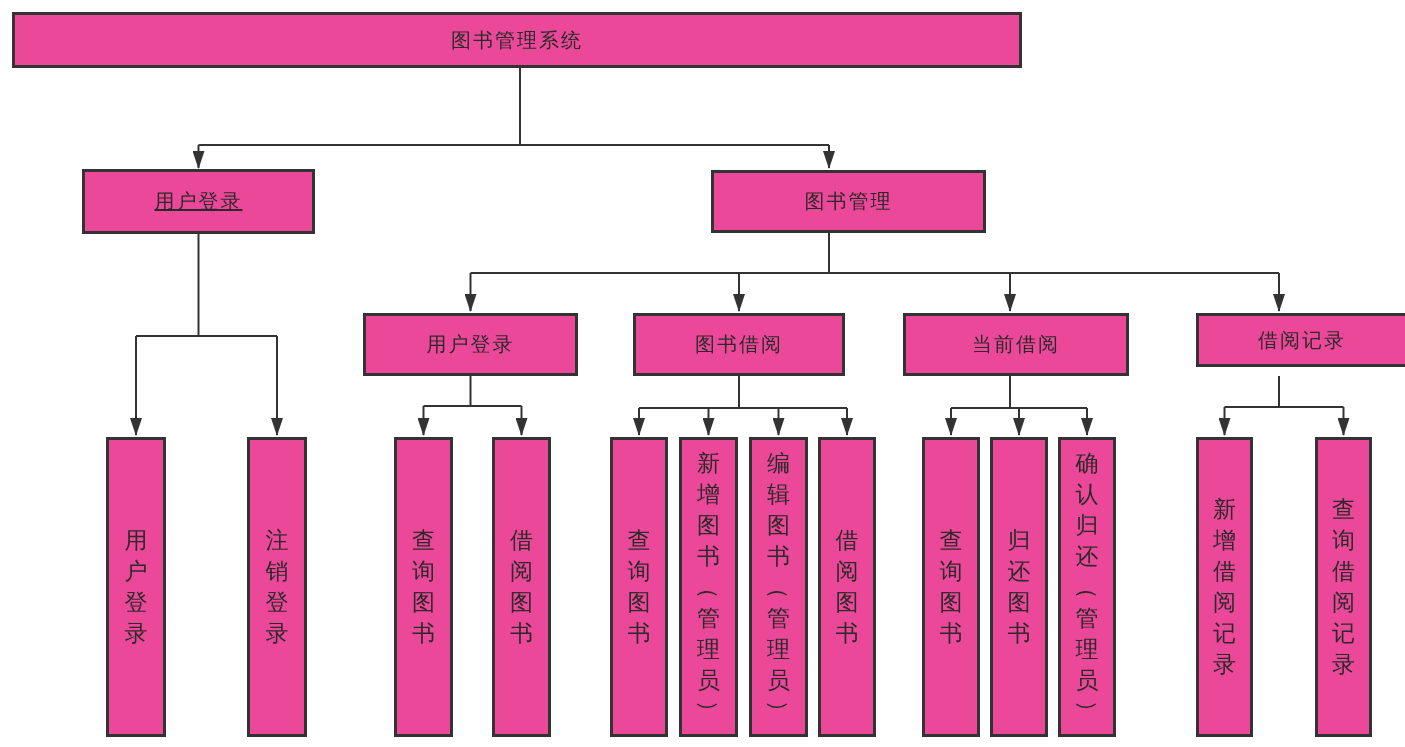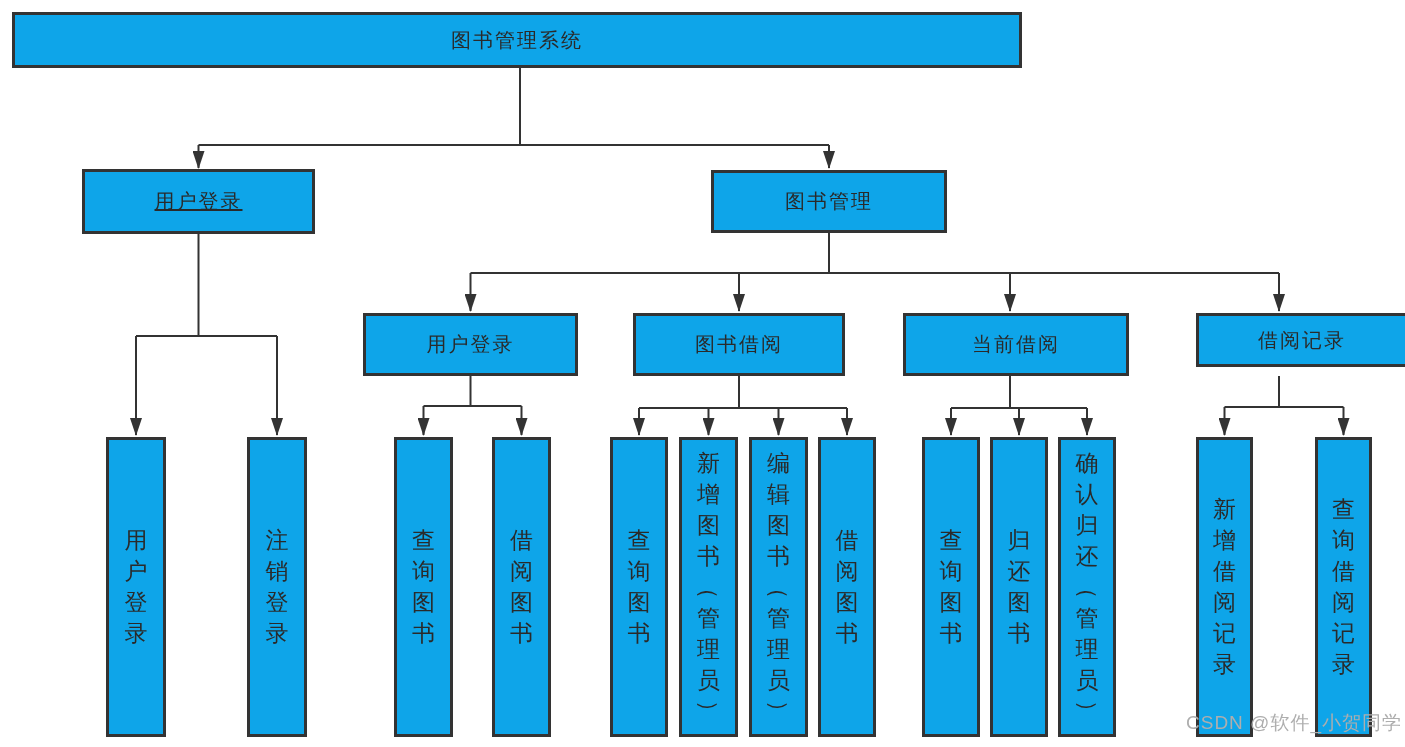--- a/index.html
+++ b/index.html
@@ -14,21 +14,21 @@
   .connectors {
     position: absolute;
     left: 0; top: 0;
     width: 1405px; height: 747px;
     pointer-events: none;
   }
   .node {
     position: absolute;
     box-sizing: border-box;
     border: 3px solid #333333;
-    background: #0ea5e9;
+    background: #ec4899;
     color: #2a2a2a;
     display: flex;
     align-items: center;
     justify-content: center;
     text-align: center;
   }
   .hnode {
     font-size: 20px;
     letter-spacing: 2px;
     font-weight: 400;
@@ -113,21 +113,21 @@
       <path d="M1279,376 V407"></path>
       <path d="M1224.5,407 H1343.5"></path>
       <path d="M1224.5,407 V435" marker-end="url(#arrow)"></path>
       <path d="M1343.5,407 V435" marker-end="url(#arrow)"></path>
     </g>
   </svg>
 
   <div class="node hnode" style="left:12px; top:12px; width:1010px; height:56px;">图书管理系统</div>
 
   <div class="node hnode" style="left:82px; top:169px; width:233px; height:65px;text-decoration:underline;">用户登录</div>
-  <div class="node hnode" style="left:711px; top:170px; width:236px; height:63px;">图书管理</div>
+  <div class="node hnode" style="left:711px; top:170px; width:275px; height:63px;">图书管理</div>
 
   <div class="node hnode" style="left:363px; top:313px; width:215px; height:63px;">用户登录</div>
   <div class="node hnode" style="left:633px; top:313px; width:212px; height:63px;">图书借阅</div>
   <div class="node hnode" style="left:903px; top:313px; width:226px; height:63px;">当前借阅</div>
   <div class="node hnode" style="left:1173px; top:313px; width:212px; height:54px;margin-left:23px;">借阅记录</div>
 
   <div class="node leaf" style="left:106px; top:437px; width:60px; height:300px;">
       <span class="vchar">用</span>
       <span class="vchar">户</span>
       <span class="vchar">登</span>
@@ -222,15 +222,14 @@
     </div>
   <div class="node leaf" style="left:1315px; top:437px; width:57px; height:300px;">
       <span class="vchar">查</span>
       <span class="vchar">询</span>
       <span class="vchar">借</span>
       <span class="vchar">阅</span>
       <span class="vchar">记</span>
       <span class="vchar">录</span>
     </div>
 
-  <div class="watermark">CSDN @软件_小贺同学</div>
 
 </div>
 
 </body></html>

